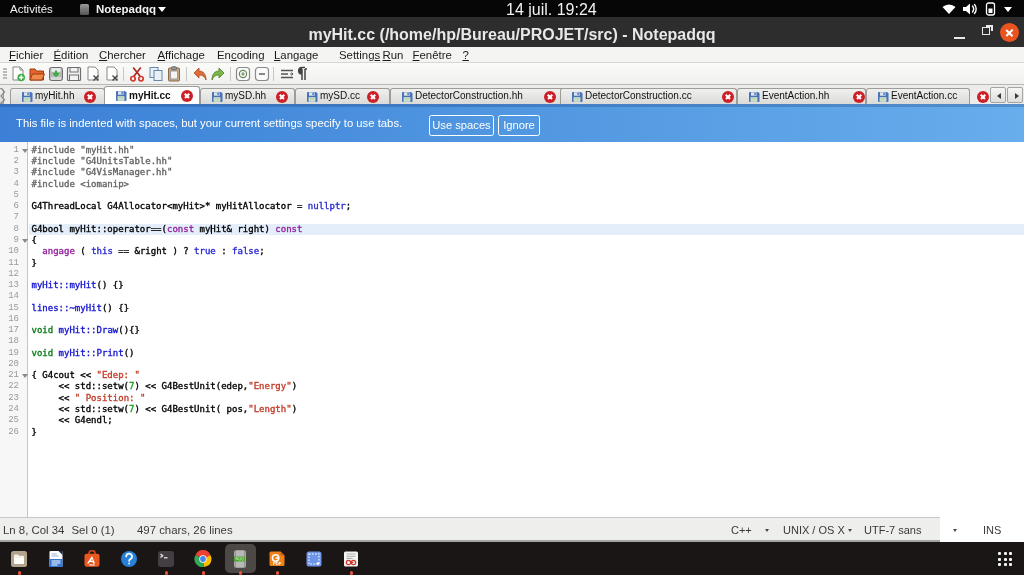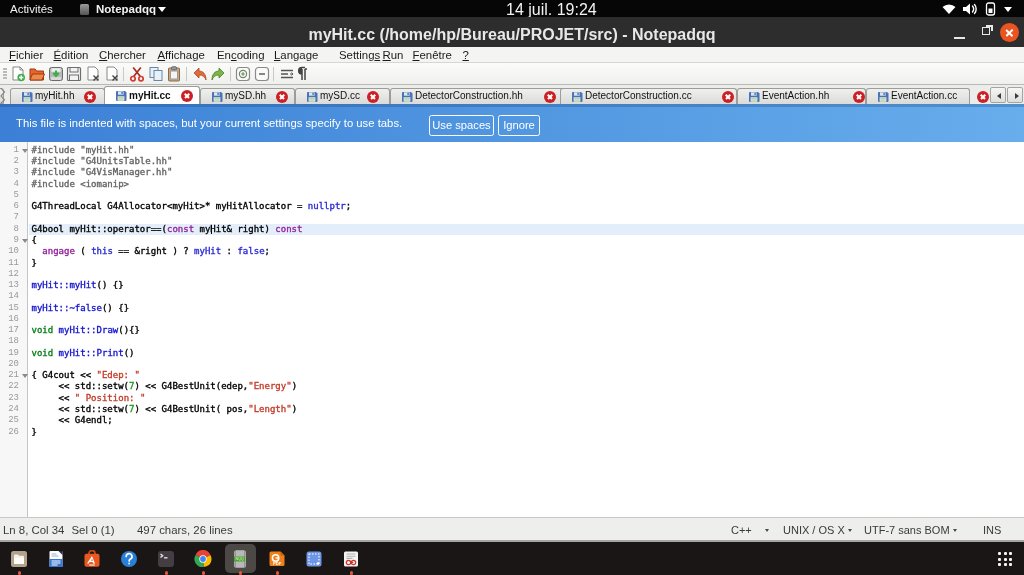--- a/index.html
+++ b/index.html
@@ -37,21 +37,21 @@
 
 #editor{left:0;top:142px;width:1024px;height:375px;background:#fff;font-family:"Liberation Mono",monospace;font-size:9px}
 #gutter{position:absolute;left:0;top:0;width:28px;height:375px;background:#f7f7f7;border-right:1px solid #c4c4c4}
 #lnums{position:absolute;left:0;top:2.9px;width:19px;text-align:right;color:#9a9a9a;line-height:11.27px;white-space:pre}
 #hl8{position:absolute;left:29px;top:81.8px;width:995px;height:11.3px;background:#e4eefa}
 #code{position:absolute;left:31.5px;top:2.9px;line-height:11.27px;color:#000;white-space:pre;-webkit-text-stroke:0.35px}
 #caret{position:absolute;left:210.5px;top:82.8px;width:1px;height:9.5px;background:#000}
 .fold{position:absolute;left:21.5px;width:0;height:0;border-left:3.2px solid transparent;border-right:3.2px solid transparent;border-top:4px solid #8a8a8a}
 .c-pre{color:#646464}.c-kw{color:#93229e}.c-b{color:#2a2ad4}.c-fn{color:#1414cf}.c-gr{color:#067d17}.c-num{color:#18a018}.c-str{color:#c33c28}
 
-#statusbar{left:0;top:517px;width:1024px;height:25px;background:#eeeeec;border-top:1px solid #c8c8c4;border-bottom:2px solid #a5a5a3;font-size:11.4px;color:#3a3a3a}
+#statusbar{left:0;top:517px;width:940px;height:25px;background:#eeeeec;border-top:1px solid #c8c8c4;border-bottom:2px solid #a5a5a3;font-size:11.4px;color:#3a3a3a}
 #statusbar .st{position:absolute;top:4px;line-height:16px}
 .scaret{position:absolute;top:11px;width:0;height:0;border-left:2.8px solid transparent;border-right:2.8px solid transparent;border-top:3.5px solid #4a4a4a}
 
 #dock{left:0;top:542px;width:1024px;height:33px;background:#1a1616}
 #dock svg{position:absolute;top:8px}
 .dot{position:absolute;top:29px;width:3.6px;height:3.6px;border-radius:50%;background:#e8543a}
 #appgrid{position:absolute;left:998px;top:10px;width:16px;height:14px}
 #appgrid i{position:absolute;width:3px;height:3px;border-radius:1px;background:#f5f5f5}
 </style></head>
 <body>
@@ -317,26 +317,26 @@
   <div class="fold" style="top:231.9px"></div>
   <pre id="code"><span class="c-pre">#include "myHit.hh"</span>
 <span class="c-pre">#include "G4UnitsTable.hh"</span>
 <span class="c-pre">#include "G4VisManager.hh"</span>
 <span class="c-pre">#include &lt;iomanip&gt;</span>
 
 G4ThreadLocal G4Allocator&lt;myHit&gt;* myHitAllocator = <span class="c-b">nullptr</span>;
 
 G4bool myHit::operator==(<span class="c-kw">const</span> myHit&amp; right) <span class="c-kw">const</span>
 {
-  <span class="c-kw">angage</span> ( <span class="c-b">this</span> == &amp;right ) ? <span class="c-b">myHit</span> : <span class="c-b">false</span>;
+  <span class="c-kw">angage</span> ( <span class="c-b">this</span> == &amp;right ) ? <span class="c-b">true</span> : <span class="c-b">false</span>;
 }
 
 <span class="c-fn">myHit::myHit</span>() {}
 
-<span class="c-fn">myHit::~false</span>() {}
+<span class="c-fn">lines::~myHit</span>() {}
 
 <span class="c-gr">void</span> <span class="c-fn">myHit::Draw</span>(){}
 
 <span class="c-gr">void</span> <span class="c-fn">myHit::Print</span>()
 
 { G4cout &lt;&lt; <span class="c-str">"Edep: "</span>
      &lt;&lt; std::setw(<span class="c-num">7</span>) &lt;&lt; G4BestUnit(edep,<span class="c-str">"Energy"</span>)
      &lt;&lt; <span class="c-str">" Position: "</span>
      &lt;&lt; std::setw(<span class="c-num">7</span>) &lt;&lt; G4BestUnit( pos,<span class="c-str">"Length"</span>)
      &lt;&lt; G4endl;

